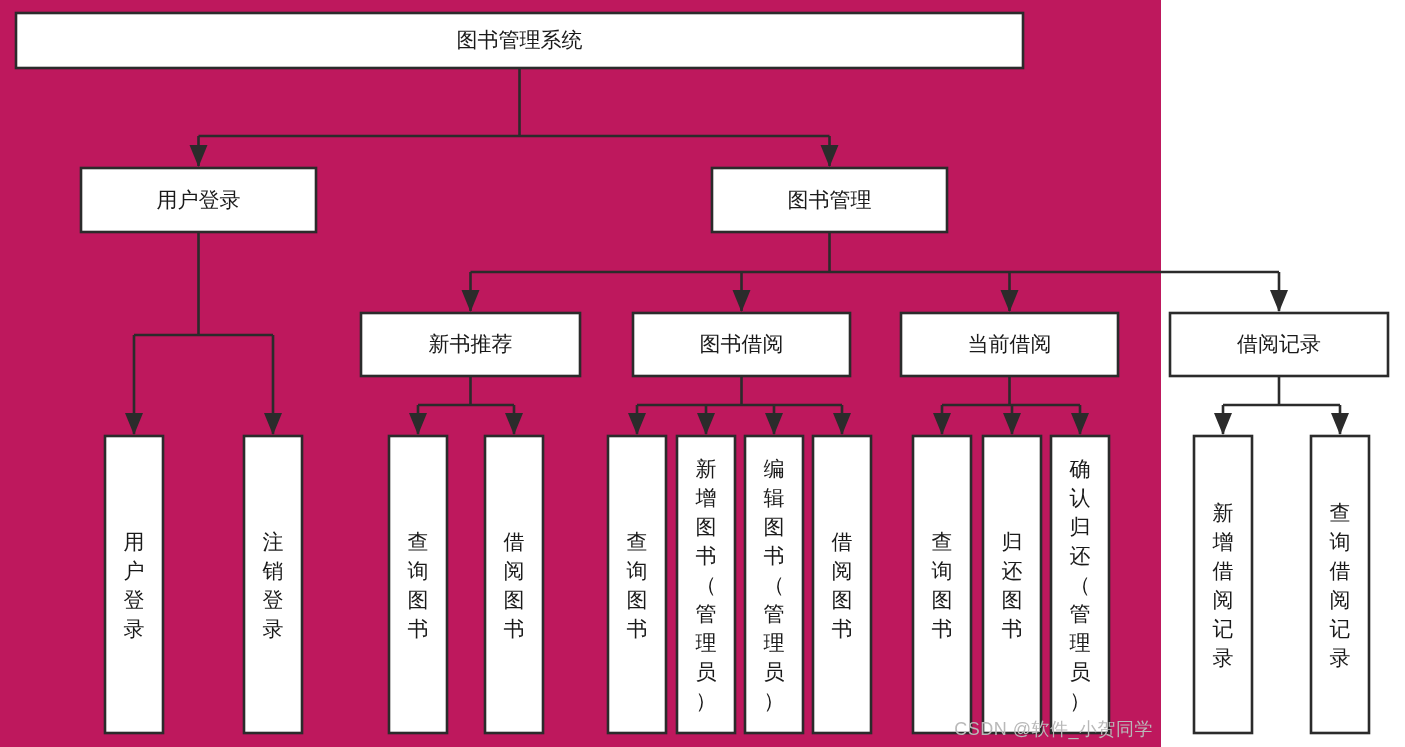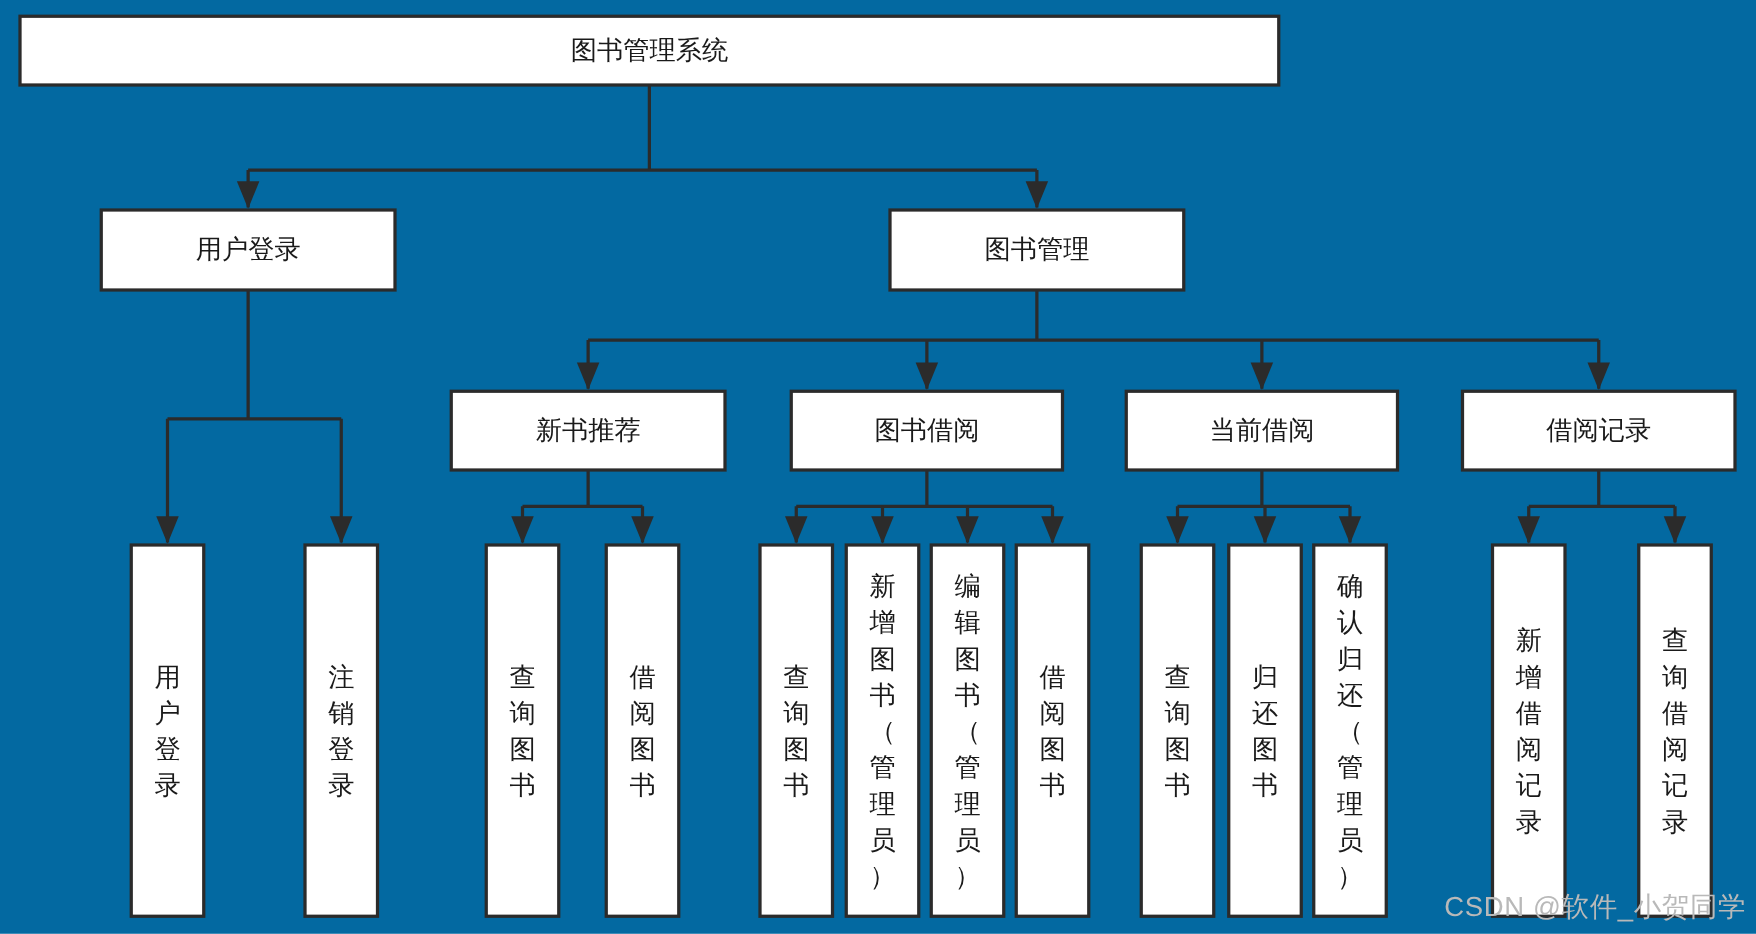--- a/index.html
+++ b/index.html
@@ -9,23 +9,23 @@
   }
   body {
     width: 1405px;
     height: 747px;
     font-family: "Liberation Sans", "DejaVu Sans", sans-serif;
     overflow: hidden;
     position: relative;
   }
   #diagram-root {
     position: relative;
-    width: 1405px;
+    width: 1161px;
     height: 747px;
-    background: #0369a1;
+    background: #be185d;
   }
   svg.flow {
     position: absolute;
     top: 0;
     left: 0;
     width: 1405px;
     height: 747px;
     display: block;
   }
   .node-box {
@@ -54,21 +54,21 @@
     fill: #1a1a1a;
     font-family: "Liberation Sans", "DejaVu Sans", sans-serif;
     font-size: 21px;
     text-anchor: middle;
   }
   .watermark {
     position: absolute;
     right: 8px;
     bottom: 6px;
     font-family: "Liberation Sans", "DejaVu Sans", sans-serif;
-    font-size: 22px;
+    font-size: 18px;
     color: #b9b9b9;
     letter-spacing: 0.5px;
     white-space: nowrap;
     pointer-events: none;
   }
 </style>
 </head>
 <body>
 
 <div id="diagram-root">

